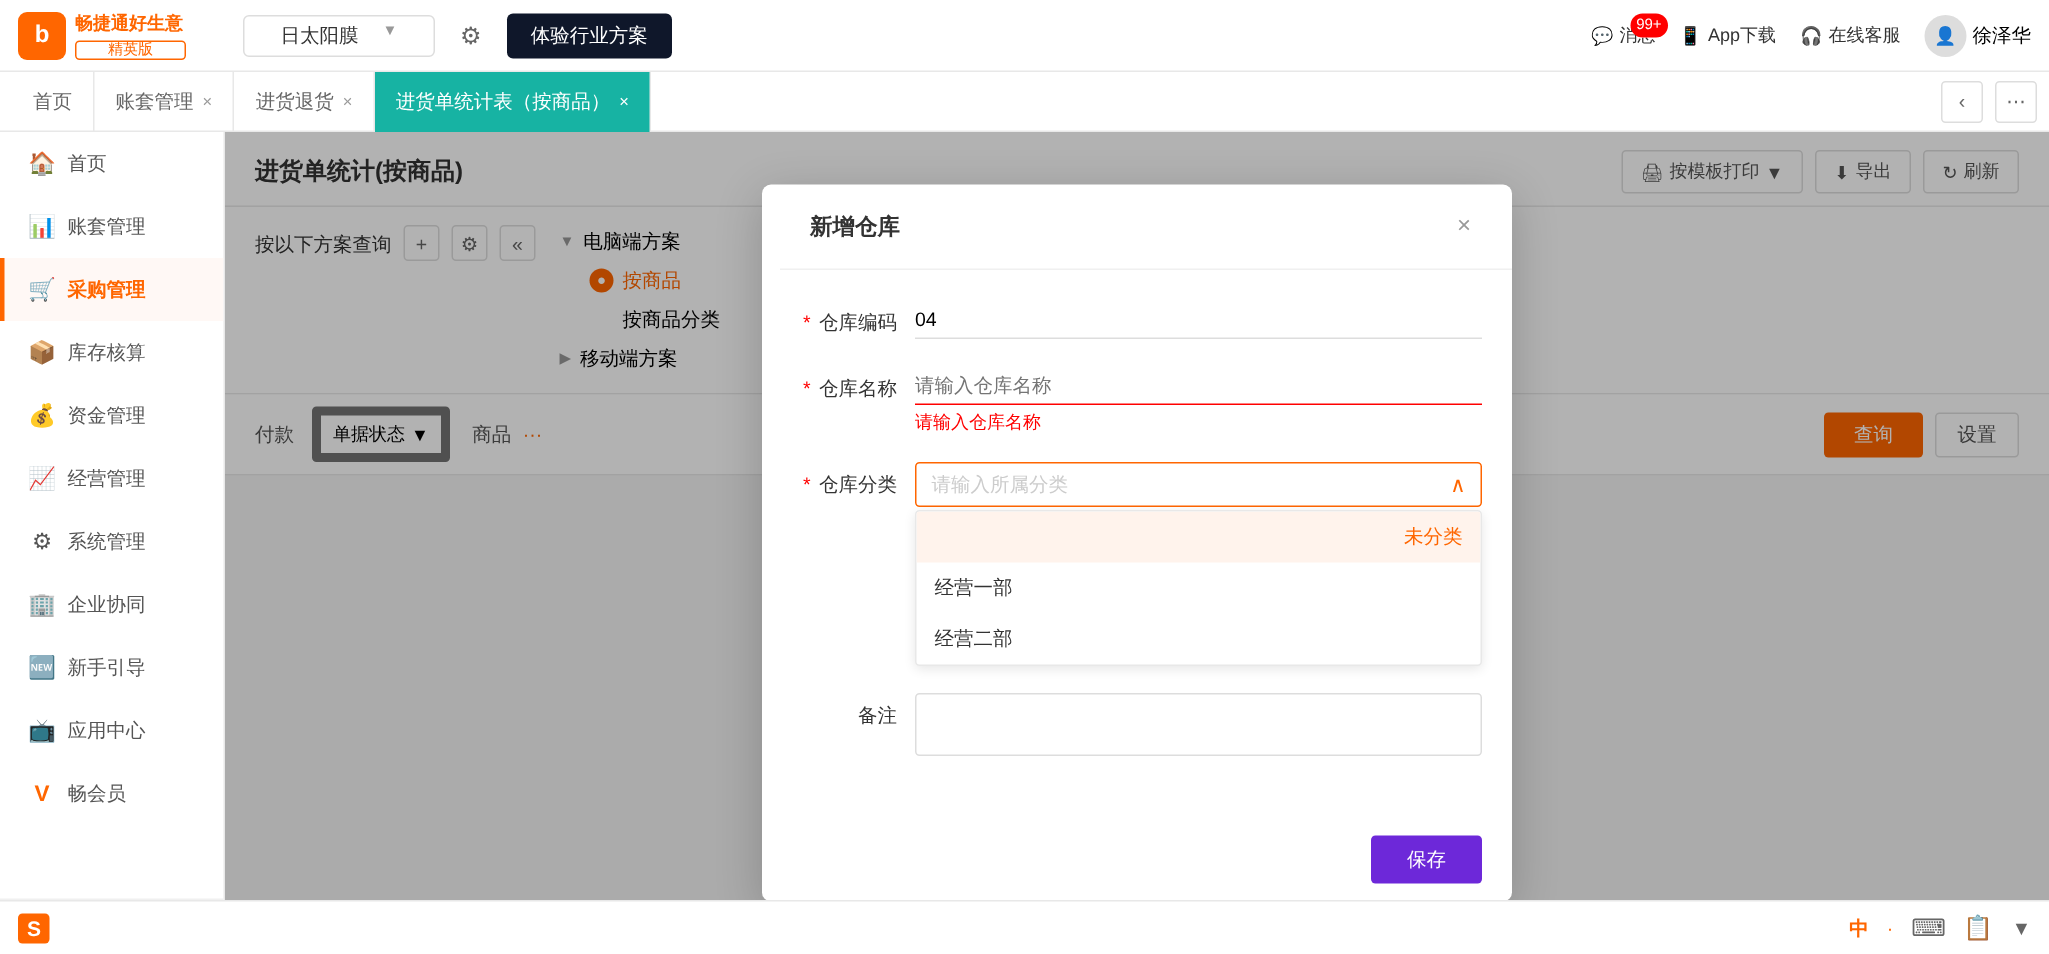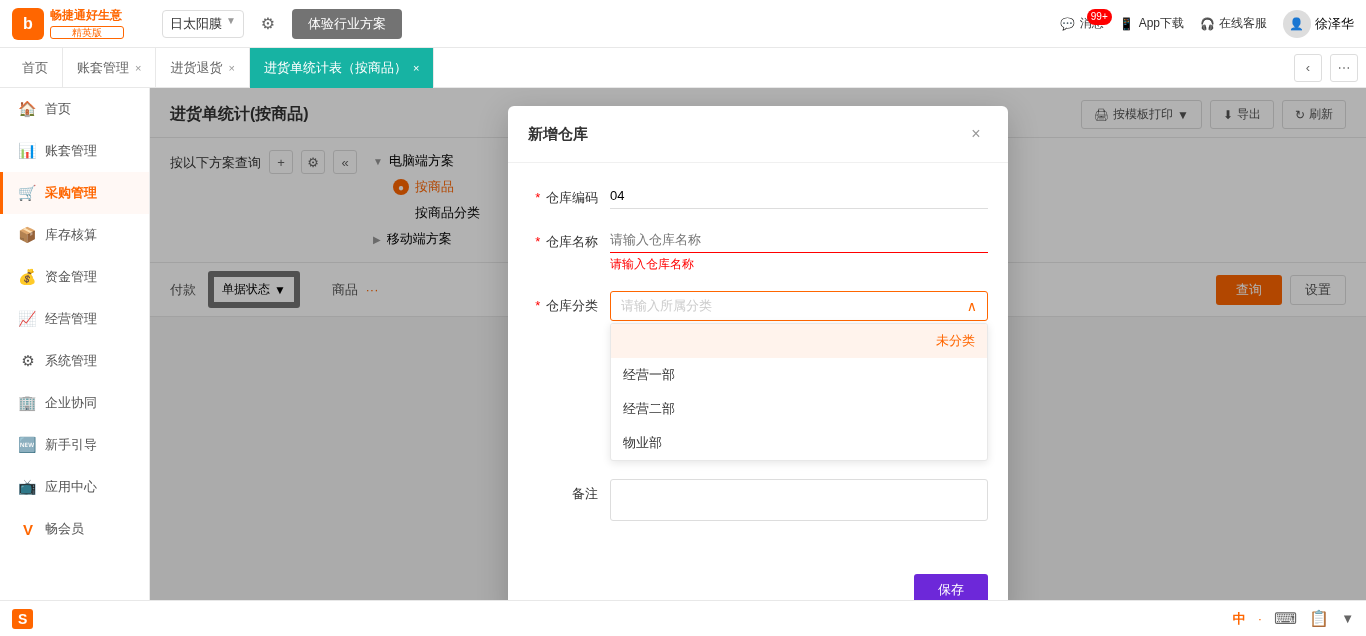--- a/index.html
+++ b/index.html
@@ -28,36 +28,36 @@
       border-radius: 6px;
       display: flex; align-items: center; justify-content: center;
       color: #fff; font-weight: bold; font-size: 16px;
     }
     .logo-badge { font-size: 10px; color: #f60; border: 1px solid #f60; border-radius: 3px; padding: 0 21px; }
     .header-search {
       display: flex; align-items: center; gap: 8px;
       flex: 1;
     }
     .search-select {
-      display: flex; gap: 4px;
+      display: flex; gap: 16px;
       border: 1px solid #ddd; border-radius: 4px;
-      padding: 4px 7px;
+      padding: 4px 24px;
       background: #fff;
       cursor: pointer;
       font-size: 13px;
       color: #333;
     }
     .search-select .arrow { color: #999; font-size: 10px; }
     .header-gear {
       width: 32px; height: 32px;
       display: flex; align-items: center; justify-content: center;
       cursor: pointer; color: #666; font-size: 16px;
     }
     .trial-btn {
-      background: #737373; color: #fff;
+      background: #0f172a; color: #fff;
       border: none; border-radius: 4px;
       padding: 6px 16px; cursor: pointer;
       font-size: 13px;
     }
     .header-right {
       display: flex; align-items: center; gap: 16px;
       margin-left: auto;
     }
     .header-icon-item {
       display: flex; align-items: center; gap: 4px;
@@ -249,21 +249,21 @@
     .modal {
       background: #fff;
       border-radius: 6px;
       width: 500px;
       box-shadow: 0 8px 32px rgba(0,0,0,0.2);
       position: relative;
     }
     .modal-header {
       padding: 16px 20px;
       border-bottom: 1px solid #f0f0f0;
-      display: flex; align-items: center; justify-content: space-between;
+      display: flex; align-items: center; justify-content: space-between; margin-left: 12px;
     }
     .modal-title { font-size: 15px; font-weight: bold; color: #333; }
     .modal-close {
       width: 24px; height: 24px;
       display: flex; align-items: center; justify-content: center;
       cursor: pointer; color: #999; font-size: 16px;
     }
     .modal-body { padding: 20px; }
     .form-row {
       display: flex; align-items: flex-start; gap: 12px;
@@ -516,21 +516,21 @@
         </div>
       </div>
     </div>
 
     <div class="table-toolbar">
       <span class="toolbar-label">付款</span>
       <div class="toolbar-select">
         <span>单据状态</span>
         <span>▼</span>
       </div>
-      <span class="toolbar-label" style="margin-left:20px;">
+      <span class="toolbar-label" style="margin-left:3px;">
         <span>商品</span>
         <span style="margin-left:4px;color:#f60;">···</span>
       </span>
       <div class="toolbar-right">
         <button class="query-btn">查询</button>
         <button class="set-btn">设置</button>
       </div>
     </div>
 
     <div class="empty-state">
@@ -581,21 +581,20 @@
             </div>
             <div class="form-control">
               <div class="form-select-wrap">
                 <span style="color:#ccc;">请输入所属分类</span>
                 <span class="select-arrow-up">∧</span>
               </div>
               <div class="dropdown-list">
                 <div class="dropdown-item active">未分类</div>
                 <div class="dropdown-item">经营一部</div>
                 <div class="dropdown-item">经营二部</div>
-                <div class="dropdown-item">物业部</div>
               </div>
             </div>
           </div>
 
           <div class="form-row">
             <div class="form-label">备注</div>
             <div class="form-control">
               <textarea class="form-textarea" rows="2" style=""></textarea>
             </div>
           </div>

